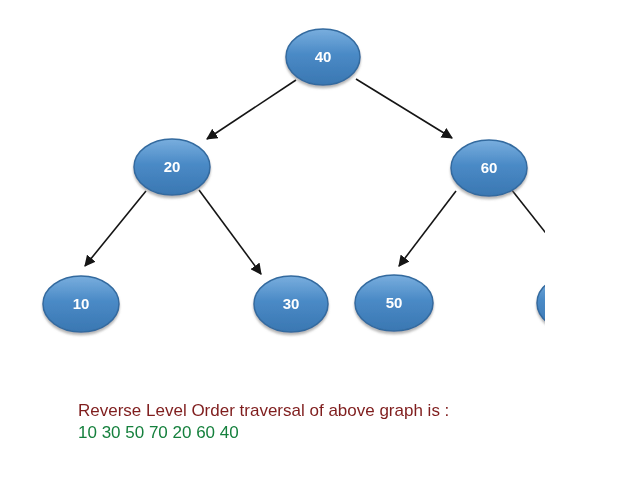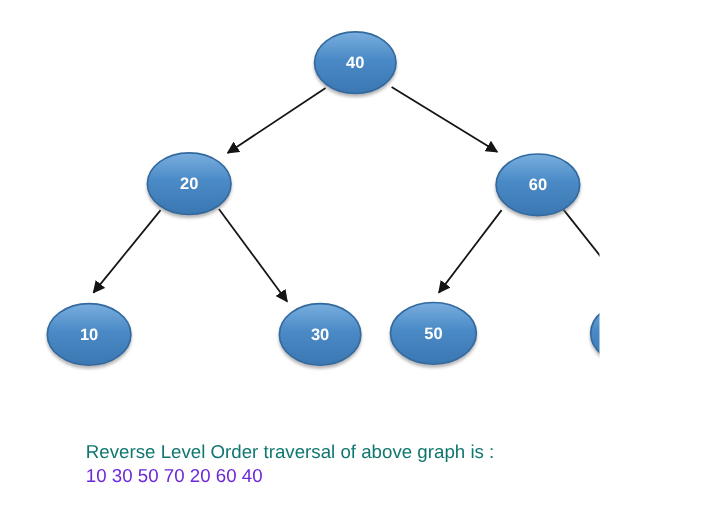--- a/index.html
+++ b/index.html
@@ -39,24 +39,24 @@
   }
   .caption {
     position: absolute;
     left: 78px;
     top: 400px;
     font-size: 17px;
     line-height: 22px;
     white-space: nowrap;
   }
   .caption-line1 {
-    color: #0f766e;
+    color: #7f1d1d;
   }
   .caption-line2 {
-    color: #6d28d9;
+    color: #15803d;
   }
 </style>
 </head>
 <body>
 
 <div class="canvas">
 
   <svg class="tree-svg" width="640" height="481" viewBox="0 0 640 481">
     <defs>
       <linearGradient id="nodeGrad" x1="0" y1="0" x2="0" y2="1">

